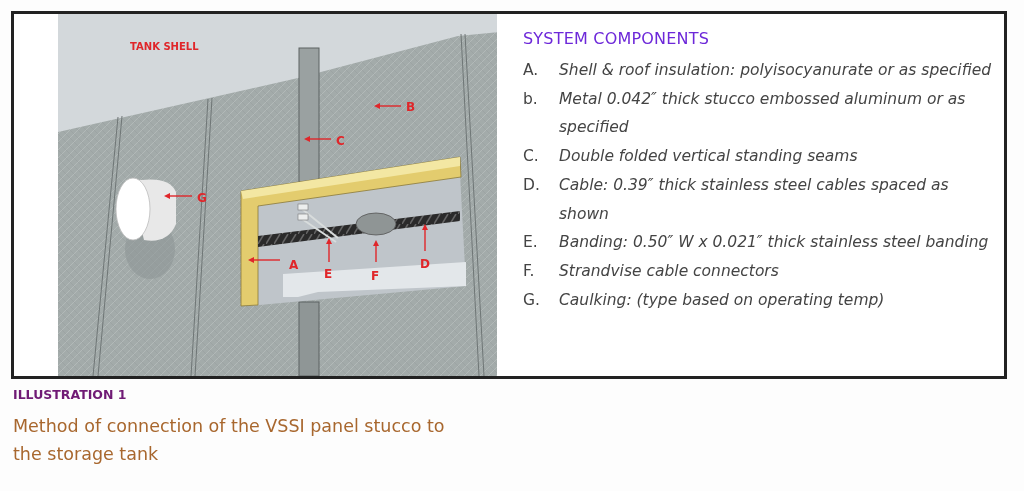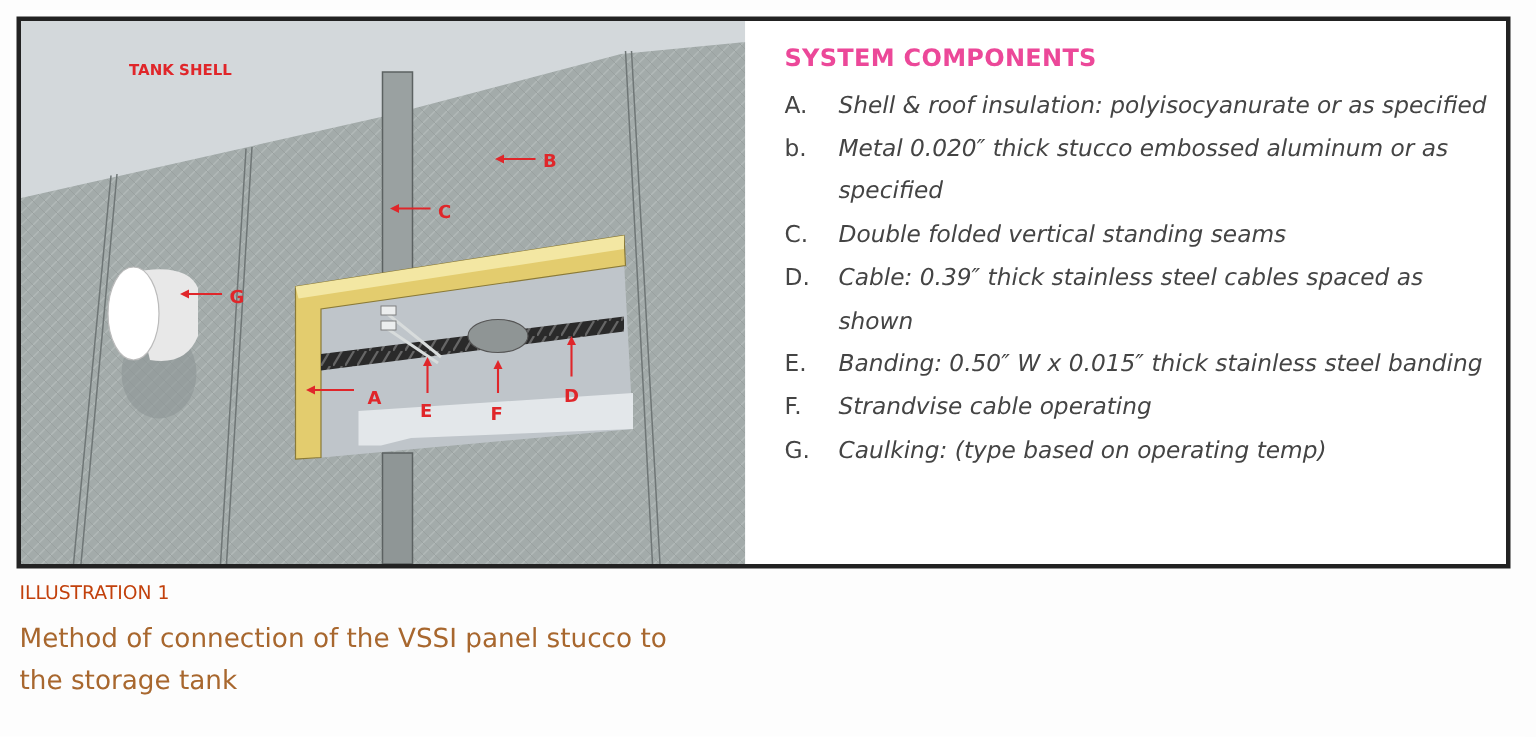--- a/index.html
+++ b/index.html
@@ -5,40 +5,40 @@
   html, body { margin:0; padding:0; }
   body {
     width:1024px; height:491px; background:#fdfdfd; position:relative; overflow:hidden;
     font-family:"Liberation Sans", sans-serif;
   }
   .frame {
     position:absolute; left:11px; top:11px; width:990px; height:362px;
     border:3px solid #222; background:#fff;
   }
   .illus {
-    position:absolute; left:0; top:0; width:483px; height:362px; overflow:hidden;
+    position:absolute; left:0; top:0; width:483px; height:362px; overflow:hidden;padding-left:44px;
   }
   .panel {
     position:absolute; left:483px; top:0; width:507px; height:362px; background:#fff;
   }
   .panel-title {
     position:absolute; left:26px; top:15px;
-    font-family:"DejaVu Sans", sans-serif; font-weight:bold; font-size:16px; color:#ec4899;
+    font-family:"DejaVu Sans", sans-serif; font-weight:normal; font-size:16px; color:#6d28d9;
     letter-spacing:0.2px;
   }
   .comp-list { position:absolute; left:26px; top:42px; width:470px; margin:0; padding:0; list-style:none; }
   .comp-item {
     display:flex; font-family:"DejaVu Sans", sans-serif; font-size:15.5px; color:#444;
     line-height:28.7px;
   }
   .comp-letter { width:36px; flex:none; }
   .comp-text { flex:1;font-style:italic; }
   .caption-label {
     position:absolute; left:13px; top:387px;
-    font-family:"DejaVu Sans", sans-serif; font-weight:normal; font-size:12.5px; color:#c2410c;
+    font-family:"DejaVu Sans", sans-serif; font-weight:bold; font-size:12.5px; color:#701a75;
   }
   .caption-text {
     position:absolute; left:13px; top:412px; width:460px;
     font-family:"DejaVu Sans", sans-serif; font-size:17.5px; color:#a8672e; line-height:28px;
   }
   .lbl { font-family:"DejaVu Sans", sans-serif; font-weight:bold; fill:#e0262a; }
 </style>
 </head>
 <body>
 
@@ -129,37 +129,37 @@
 
   <div class="panel">
     <div class="panel-title">SYSTEM COMPONENTS</div>
     <ul class="comp-list">
       <li class="comp-item">
         <span class="comp-letter">A.</span>
         <span class="comp-text">Shell &amp; roof insulation: polyisocyanurate or as specified</span>
       </li>
       <li class="comp-item">
         <span class="comp-letter">b.</span>
-        <span class="comp-text">Metal 0.020″ thick stucco embossed aluminum or as specified</span>
+        <span class="comp-text">Metal 0.042″ thick stucco embossed aluminum or as specified</span>
       </li>
       <li class="comp-item">
         <span class="comp-letter">C.</span>
         <span class="comp-text">Double folded vertical standing seams</span>
       </li>
       <li class="comp-item">
         <span class="comp-letter">D.</span>
         <span class="comp-text">Cable: 0.39″ thick stainless steel cables spaced as shown</span>
       </li>
       <li class="comp-item">
         <span class="comp-letter">E.</span>
-        <span class="comp-text">Banding: 0.50″ W x 0.015″ thick stainless steel banding</span>
+        <span class="comp-text">Banding: 0.50″ W x 0.021″ thick stainless steel banding</span>
       </li>
       <li class="comp-item">
         <span class="comp-letter">F.</span>
-        <span class="comp-text">Strandvise cable operating</span>
+        <span class="comp-text">Strandvise cable connectors</span>
       </li>
       <li class="comp-item">
         <span class="comp-letter">G.</span>
         <span class="comp-text">Caulking: (type based on operating temp)</span>
       </li>
     </ul>
   </div>
 </div>
 
 <div class="caption-label">ILLUSTRATION 1</div>

